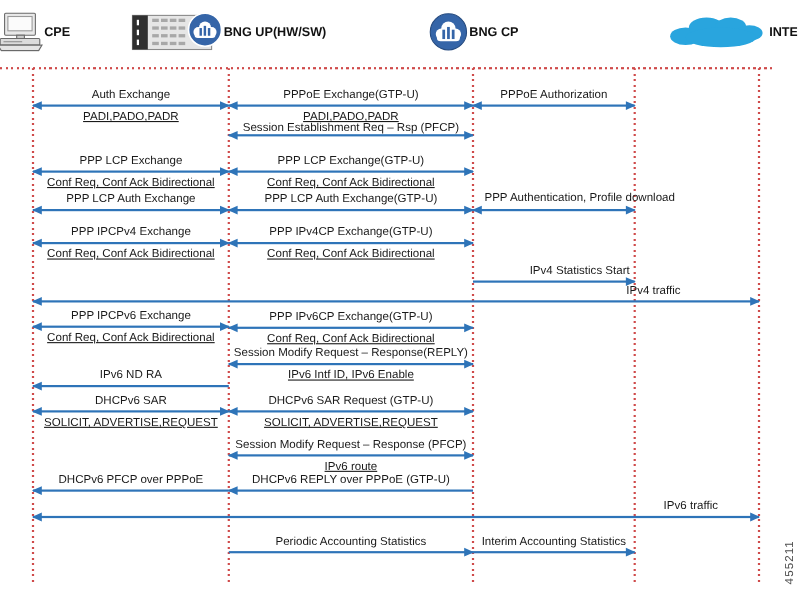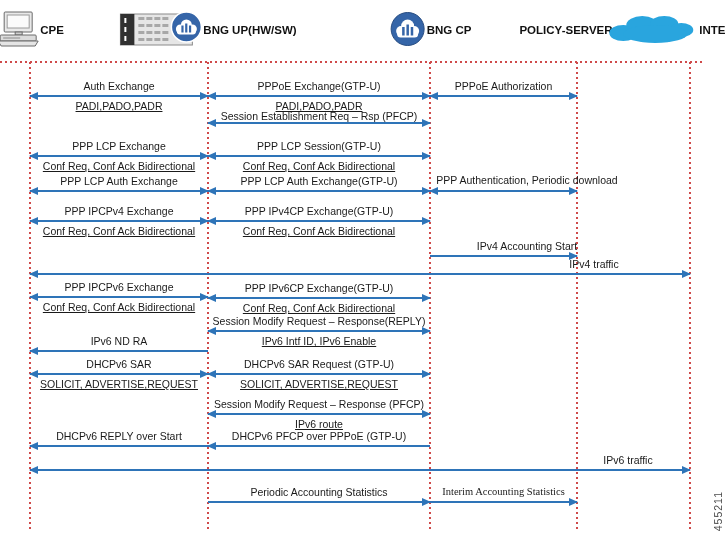--- a/index.html
+++ b/index.html
@@ -114,23 +114,20 @@
       </g>
       <g fill="#3565a8">
         <rect x="62" y="14.5" width="2.2" height="7"></rect>
           <rect x="65.8" y="12.5" width="2.2" height="9"></rect>
           <rect x="69.6" y="14.5" width="2.2" height="7"></rect>
       </g>
     </svg>
     <div class="actor-label">BNG UP(HW/SW)</div>
   </div>
 
-  <div class="actor" style="left:566px">
-    <div class="actor-label">POLICY-SERVER</div>
-  </div>
 
   <div class="actor" style="left:680px">
     <svg width="96" height="30" viewBox="0 0 96 30">
       <g fill="#29a5de">
         <ellipse cx="20" cy="19" rx="14" ry="8"></ellipse>
         <ellipse cx="39" cy="11" rx="16" ry="9"></ellipse>
         <ellipse cx="61" cy="10" rx="14" ry="8"></ellipse>
         <ellipse cx="78" cy="16" rx="12" ry="7"></ellipse>
         <ellipse cx="52" cy="20" rx="32" ry="9"></ellipse>
       </g>
@@ -176,59 +173,59 @@
       <div class="line"></div>
       <div class="head l"></div>
       <div class="head r"></div>
       <span class="msg-label">PPP LCP Exchange</span>
       <span class="msg-sub">Conf Req, Conf Ack Bidirectional</span>
     </div>
     <div class="msg" style="left: 208px; top: 155px; width: 222px;">
       <div class="line"></div>
       <div class="head l"></div>
       <div class="head r"></div>
-      <span class="msg-label">PPP LCP Session(GTP-U)</span>
+      <span class="msg-label">PPP LCP Exchange(GTP-U)</span>
       <span class="msg-sub">Conf Req, Conf Ack Bidirectional</span>
     </div>
     <div class="msg" style="left: 30px; top: 190px; width: 178px;">
       <div class="line"></div>
       <div class="head l"></div>
       <div class="head r"></div>
       <span class="msg-label">PPP LCP Auth Exchange</span>
     </div>
     <div class="msg" style="left: 208px; top: 190px; width: 222px;">
       <div class="line"></div>
       <div class="head l"></div>
       <div class="head r"></div>
       <span class="msg-label">PPP LCP Auth Exchange(GTP-U)</span>
     </div>
     <div class="msg" style="left: 430px; top: 190px; width: 147px;">
       <div class="line"></div>
       <div class="head l"></div>
       <div class="head r"></div>
-      <span class="msg-label" style="top: -16px; left: 97px;">PPP Authentication, Periodic download</span>
+      <span class="msg-label" style="top: -16px; left: 97px;">PPP Authentication, Profile download</span>
     </div>
     <div class="msg" style="left: 30px; top: 220px; width: 178px;">
       <div class="line"></div>
       <div class="head l"></div>
       <div class="head r"></div>
       <span class="msg-label">PPP IPCPv4 Exchange</span>
       <span class="msg-sub">Conf Req, Conf Ack Bidirectional</span>
     </div>
     <div class="msg" style="left: 208px; top: 220px; width: 222px;">
       <div class="line"></div>
       <div class="head l"></div>
       <div class="head r"></div>
       <span class="msg-label">PPP IPv4CP Exchange(GTP-U)</span>
       <span class="msg-sub">Conf Req, Conf Ack Bidirectional</span>
     </div>
     <div class="msg" style="left: 430px; top: 255px; width: 147px;">
       <div class="line"></div>
       <div class="head r"></div>
-      <span class="msg-label" style="left: 97px;">IPv4 Accounting Start</span>
+      <span class="msg-label" style="left: 97px;">IPv4 Statistics Start</span>
     </div>
     <div class="msg" style="left: 30px; top: 273px; width: 660px;">
       <div class="line"></div>
       <div class="head l"></div>
       <div class="head r"></div>
       <span class="msg-label" style="left: 564px;">IPv4 traffic</span>
     </div>
     <div class="msg" style="left: 30px; top: 296px; width: 178px;">
       <div class="line"></div>
       <div class="head l"></div>
@@ -272,36 +269,36 @@
     <div class="msg" style="left: 208px; top: 413px; width: 222px;">
       <div class="line"></div>
       <div class="head l"></div>
       <div class="head r"></div>
       <span class="msg-label">Session Modify Request – Response (PFCP)</span>
       <span class="msg-sub">IPv6 route</span>
     </div>
     <div class="msg" style="left: 30px; top: 445px; width: 178px;">
       <div class="line"></div>
       <div class="head l"></div>
-      <span class="msg-label">DHCPv6 REPLY over Start</span>
+      <span class="msg-label">DHCPv6 PFCP over PPPoE</span>
     </div>
     <div class="msg" style="left: 208px; top: 445px; width: 222px;">
       <div class="line"></div>
       <div class="head l"></div>
-      <span class="msg-label">DHCPv6 PFCP over PPPoE (GTP-U)</span>
+      <span class="msg-label">DHCPv6 REPLY over PPPoE (GTP-U)</span>
     </div>
     <div class="msg" style="left: 30px; top: 469px; width: 660px;">
       <div class="line"></div>
       <div class="head l"></div>
       <div class="head r"></div>
       <span class="msg-label" style="left: 598px;">IPv6 traffic</span>
     </div>
     <div class="msg" style="left: 208px; top: 501px; width: 222px;">
       <div class="line"></div>
       <div class="head r"></div>
       <span class="msg-label">Periodic Accounting Statistics</span>
     </div>
     <div class="msg" style="left: 430px; top: 501px; width: 147px;">
       <div class="line"></div>
       <div class="head r"></div>
-      <span class="msg-label" style="top: -15px; font-family: Liberation Serif, serif;">Interim Accounting Statistics</span>
+      <span class="msg-label" style="top: -15px;">Interim Accounting Statistics</span>
     </div>
   </div>
 
 </body></html>

